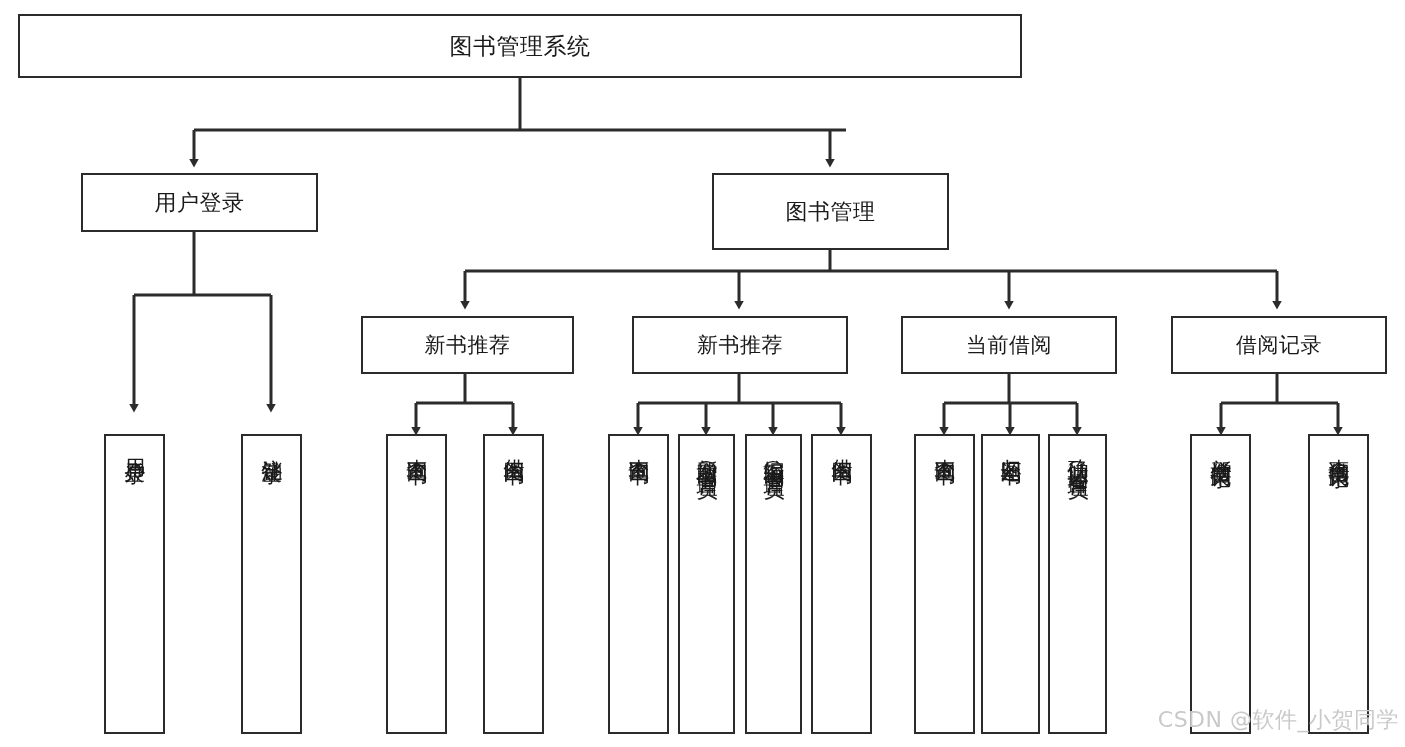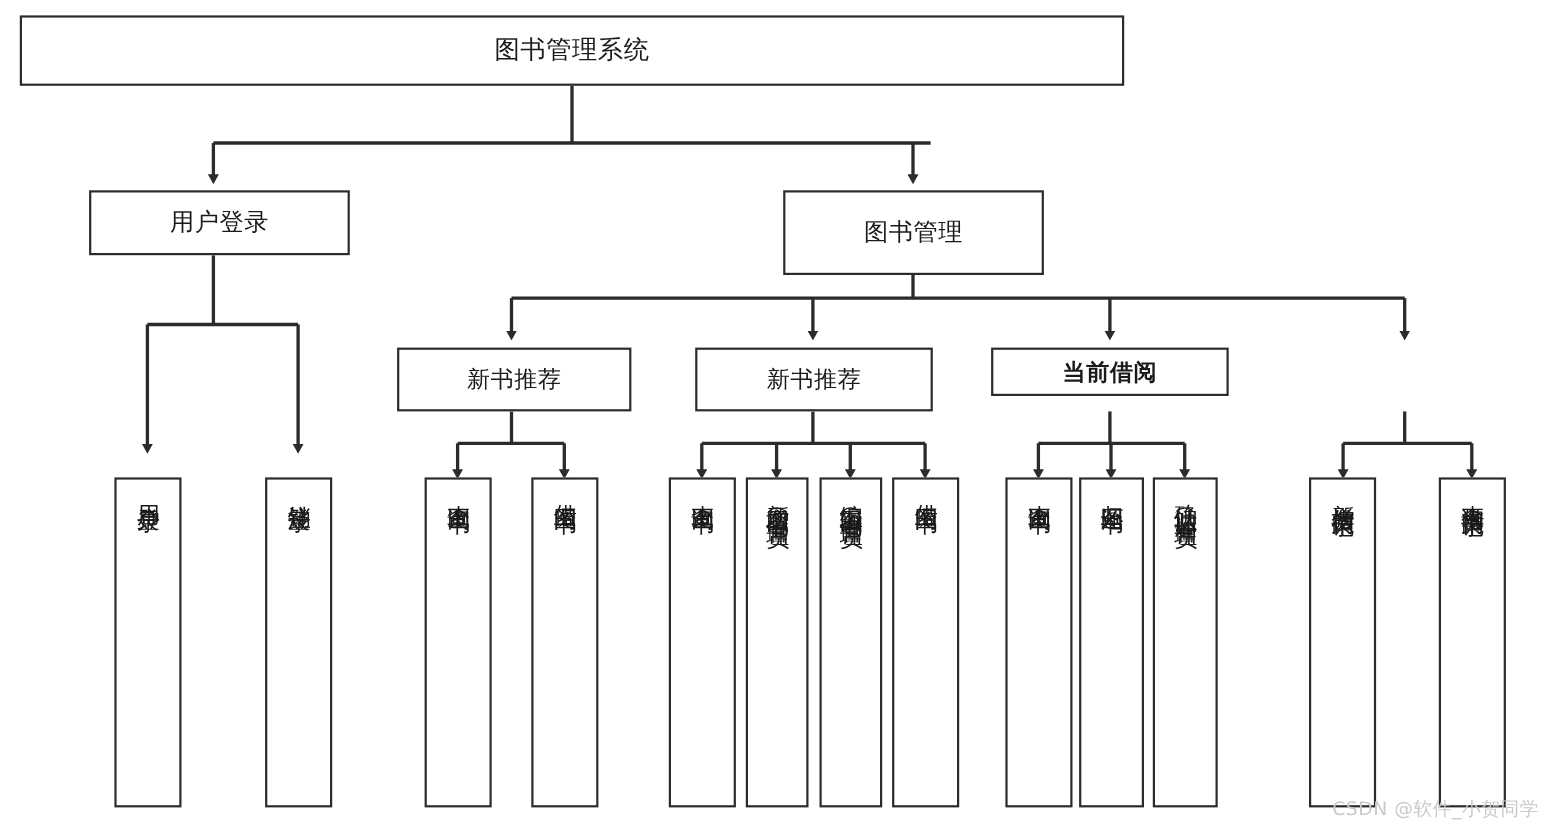--- a/index.html
+++ b/index.html
@@ -64,22 +64,22 @@
     line-height: 1.0;
     letter-spacing: 2px;
     white-space: nowrap;
   }
   .node-leaf.tall .label {
     letter-spacing: 3px;
   }
   #watermark {
     position: absolute;
     right: 6px;
-    bottom: 0;
-    font-size: 17px;
+    bottom: 12px;
+    font-size: 22px;
     color: #c9c9c9;
     white-space: nowrap;
     letter-spacing: 0.5px;
   }
 </style>
 </head>
 <body>
 
 <div id="diagram-root">
 
@@ -146,24 +146,27 @@
   </div>
 
   <div class="node node-l3" style="left:361px; top:316px; width:213px; height:58px;">
     <span class="label">新书推荐</span>
   </div>
 
   <div class="node node-l3" style="left:632px; top:316px; width:216px; height:58px;">
     <span class="label">新书推荐</span>
   </div>
 
-  <div class="node node-l3" style="left:901px; top:316px; width:216px; height:44px;font-weight:bold;">
+  <div class="node node-l3" style="left:901px; top:316px; width:216px; height:58px;">
     <span class="label">当前借阅</span>
   </div>
 
+  <div class="node node-l3" style="left:1171px; top:316px; width:216px; height:58px;">
+    <span class="label">借阅记录</span>
+  </div>
 
   <div class="node node-leaf" style="left:104px; top:434px; width:61px; height:300px;">
     <span class="label">用户登录</span>
   </div>
 
   <div class="node node-leaf" style="left:241px; top:434px; width:61px; height:300px;">
     <span class="label">注销登录</span>
   </div>
 
   <div class="node node-leaf" style="left:386px; top:434px; width:61px; height:300px;">

